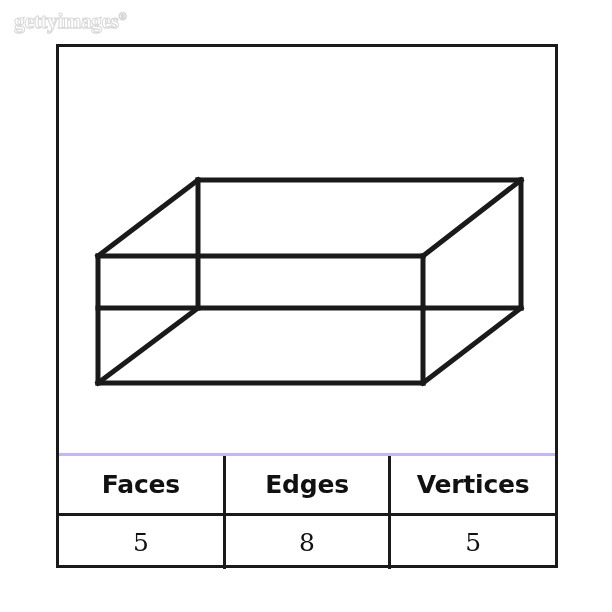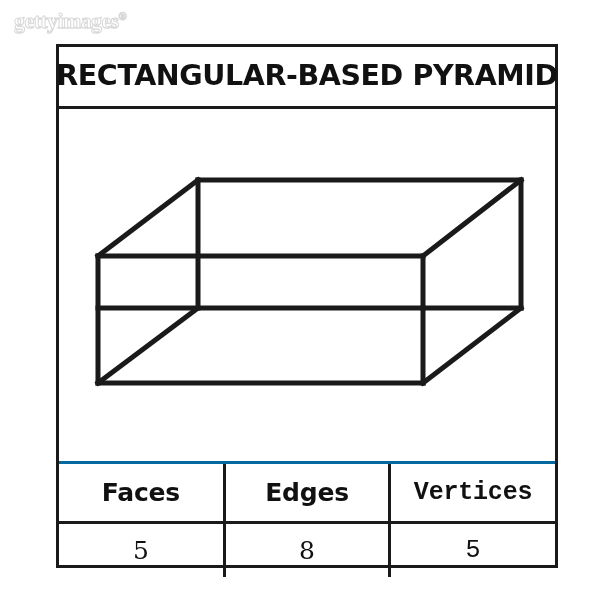--- a/index.html
+++ b/index.html
@@ -83,45 +83,45 @@
   #figure-svg {
     display: block;
     width: 100%;
     height: 100%;
   }
 
   
   #attr-table {
     position: absolute;
     left: 0;
-    bottom: 8px;
+    bottom: 16px;
     width: 100%;
     height: 96px;
     border-collapse: collapse;
-    border-top: 3px solid #0369a1;
+    border-top: 3px solid #c4b5fd;
     box-sizing: border-box;
   }
   #attr-table table {
     width: 100%;
     height: 100%;
     border-collapse: collapse;
     table-layout: fixed;
   }
   #attr-table th,
   #attr-table td {
     border-left: 3px solid #1a1a1a;
     border-right: 3px solid #1a1a1a;
     text-align: center;
     vertical-align: middle;
     padding: 0;
   }
   #attr-table th:first-child,
   #attr-table td:first-child { border-left: none; }
   #attr-table th:last-child,
-  #attr-table td:last-child { border-right: none; font-family: Liberation Mono, monospace; }
+  #attr-table td:last-child { border-right: none; }
 
   #attr-table thead tr { height: 58px; }
   #attr-table tbody tr { height: 55px; }
   #attr-table thead th {
     border-bottom: 3px solid #1a1a1a;
     font-family: "DejaVu Sans", sans-serif;
     font-size: 25px;
     font-weight: 700;
     color: #111111;
     letter-spacing: -0.2px;
@@ -135,23 +135,20 @@
 </style>
 </head>
 <body>
 
 <div id="watermark">
   <span>gettyimages</span><span class="reg">®</span>
 </div>
 
 <div id="card" style="border-color: rgb(26, 26, 26);">
 
-  <div id="title-band">
-    <div id="title-text">RECTANGULAR-BASED PYRAMID</div>
-  </div>
 
   <div id="figure-area">
     <svg id="figure-svg" viewBox="0 0 496 346" preserveAspectRatio="xMidYMid meet">
       <g fill="none" stroke="#1a1a1a" stroke-width="5" stroke-linecap="square" stroke-linejoin="miter">
 
         <line x1="139" y1="71" x2="462" y2="71"></line>
 
         <line x1="462" y1="71" x2="462" y2="199"></line>
 
         <line x1="364" y1="199" x2="462" y2="199"></line>

